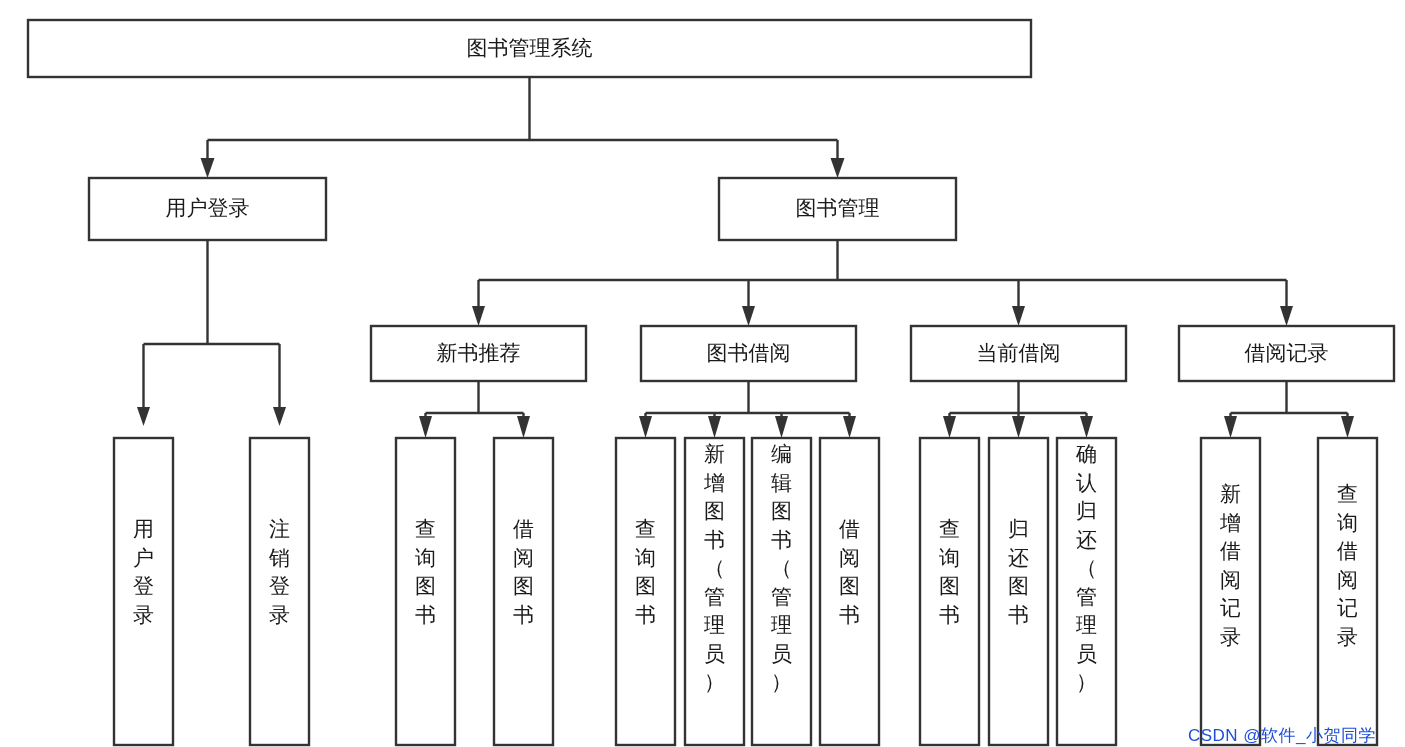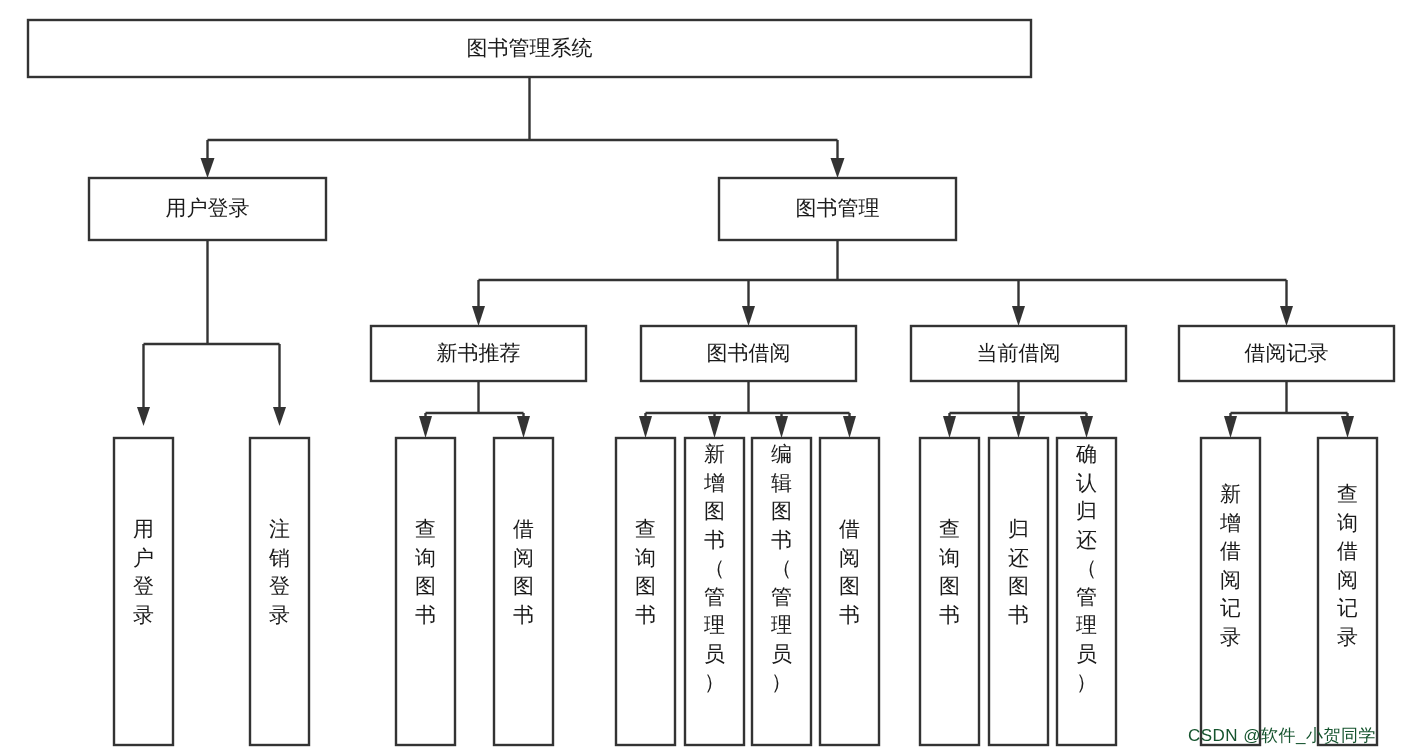--- a/index.html
+++ b/index.html
@@ -52,21 +52,21 @@
   .arrow-head {
     fill: #333333;
     stroke: none;
   }
   .watermark {
     position: absolute;
     right: 10px;
     bottom: 8px;
     font-family: "Liberation Sans", sans-serif;
     font-size: 17px;
-    color: #14532d;
+    color: #1d4ed8;
     letter-spacing: 0.5px;
     white-space: nowrap;
     user-select: none;
   }
 </style>
 </head>
 <body>
 
 <div id="diagram-root">
   <svg class="tree" viewBox="0 0 1405 747" xmlns="http://www.w3.org/2000/svg">

